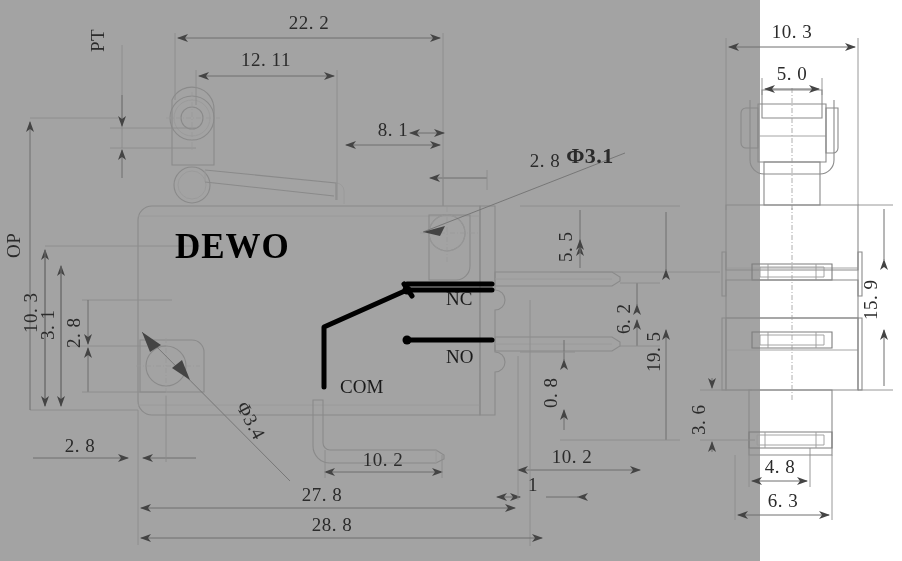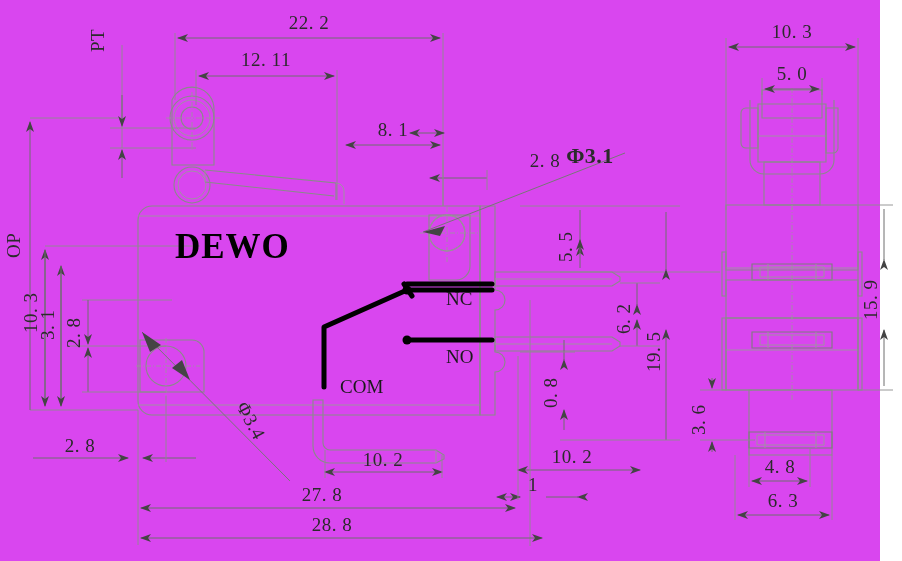--- a/index.html
+++ b/index.html
@@ -1,18 +1,18 @@
 <!DOCTYPE html>
 <html><head>
 <meta charset="utf-8">
 <style>
   html,body{margin:0;padding:0;background:#ffffff;}
   body{width:902px;height:561px;overflow:hidden;
        font-family:"Liberation Serif", serif;color:#1a1a1a;}
-  #stage{position:relative;width:880px;height:561px;background:#d946ef;}
+  #stage{position:relative;width:760px;height:561px;background:#a3a3a3;}
   svg{display:block;position:absolute;top:0;left:0;}
   .dimtxt{font-family:"Liberation Serif", serif;font-size:19px;fill:#2b2b2b;letter-spacing:0.5px;}
   .brand{font-family:"Liberation Serif", serif;font-size:35px;font-weight:bold;fill:#000;letter-spacing:1px;}
   .termtxt{font-family:"Liberation Serif", serif;font-size:19px;fill:#1a1a1a;}
   .ol{fill:none;stroke:#8a8a8a;stroke-width:1.1;}
   .ol2{fill:none;stroke:#7d7d7d;stroke-width:1.1;}
   .thin{fill:none;stroke:#9a9a9a;stroke-width:0.9;}
   .dimline{fill:none;stroke:#6e6e6e;stroke-width:1;}
   .ext{fill:none;stroke:#8d8d8d;stroke-width:0.9;}
   .ctr{fill:none;stroke:#9a9a9a;stroke-width:0.8;stroke-dasharray:5 2 1 2;}

